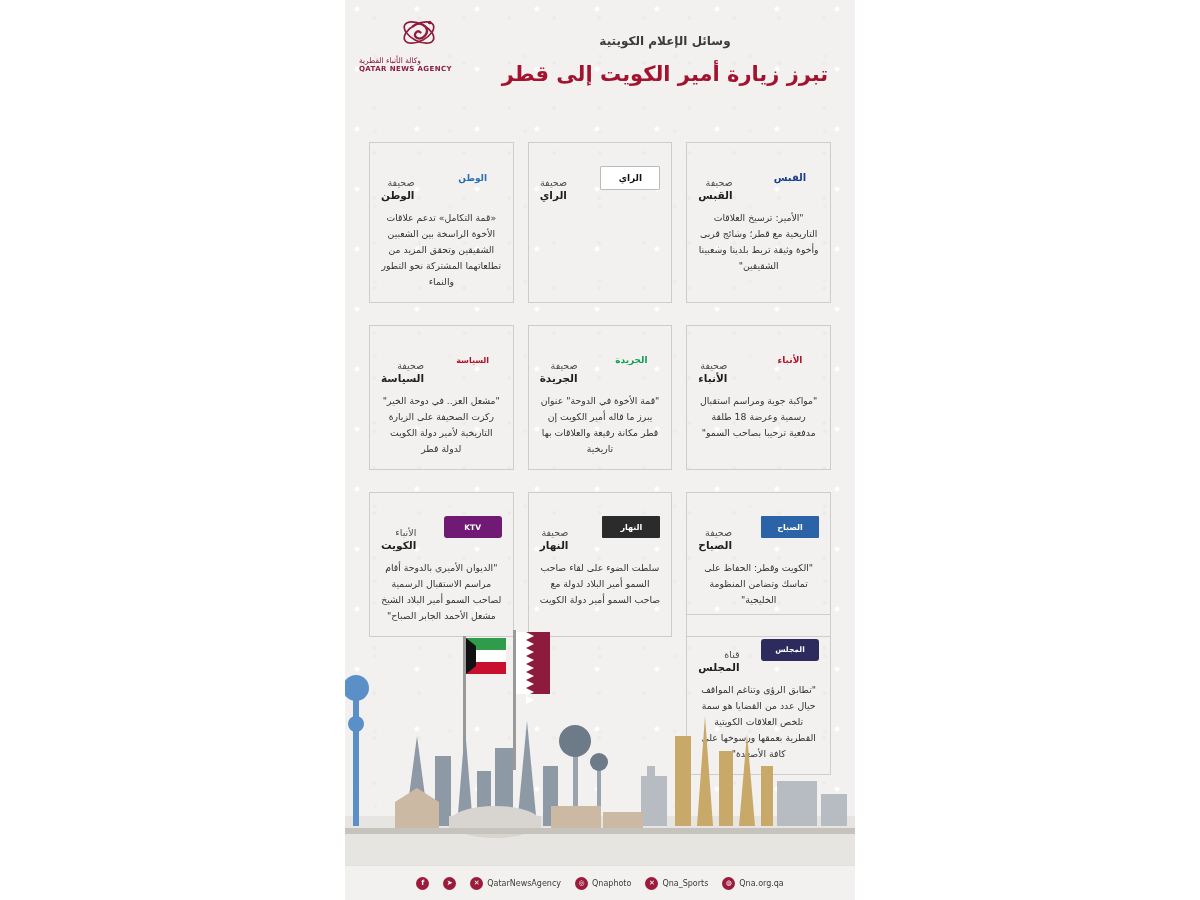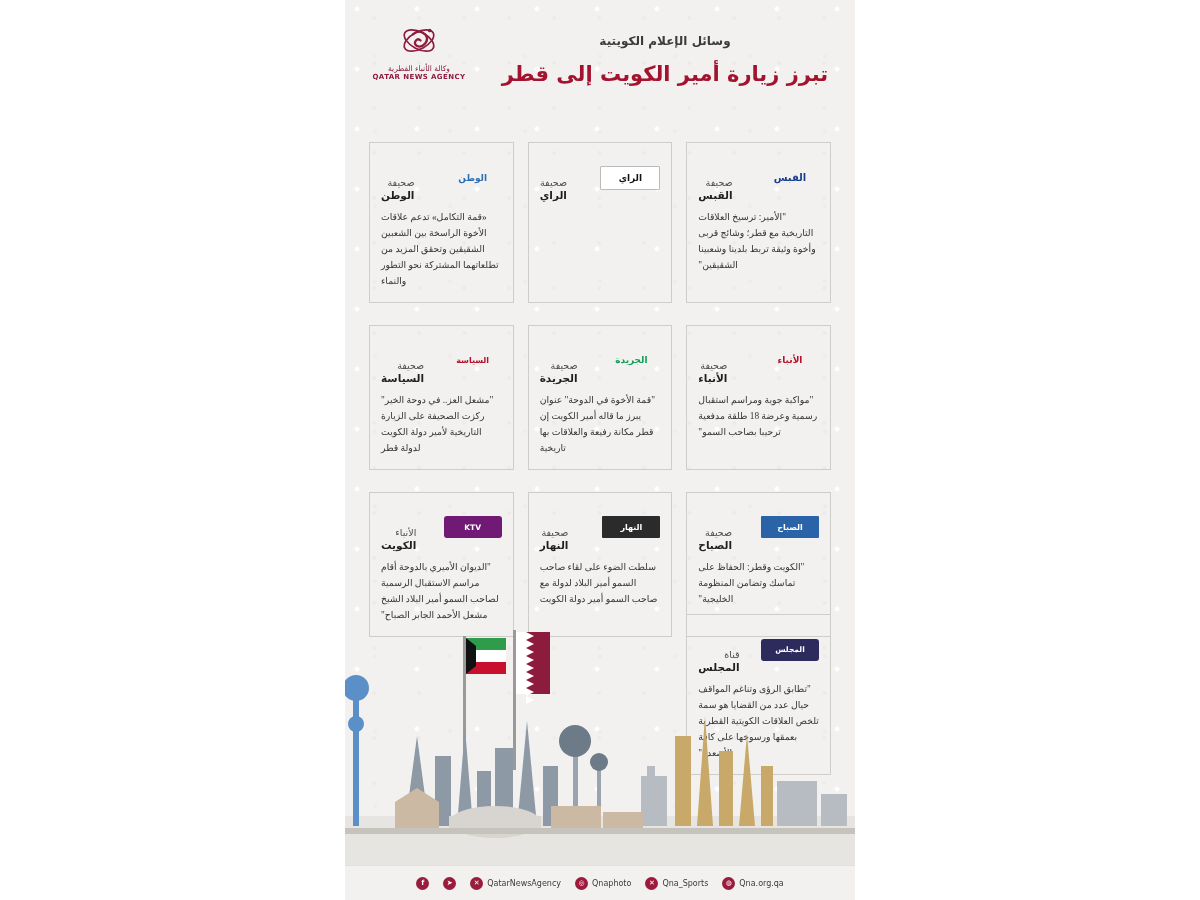--- a/index.html
+++ b/index.html
@@ -37,24 +37,24 @@
       radial-gradient(circle at 20% 15%, rgba(255,255,255,0.85) 0 2px, transparent 3px),
       radial-gradient(circle at 65% 40%, rgba(0,0,0,0.025) 0 1.5px, transparent 2.5px),
       radial-gradient(circle at 40% 75%, rgba(0,0,0,0.02) 0 1.5px, transparent 2.5px);
     background-size: 60px 60px, 45px 45px, 75px 75px;
     pointer-events: none;
   }
 
   
   .logo {
     position: absolute;
-    top: 22px;
+    top: 14px;
     left: 14px;
     width: 120px;
-    text-align: center;
+    text-align: left;
     color: #8d1c3f;
   }
   .logo-mark {
     width: 46px;
     height: 40px;
     margin: 0 auto;
   }
   .logo-ar {
     font-size: 7.5px;
     color: #8d1c3f;
@@ -161,22 +161,21 @@
   .brand.alsabah  { background:#2a63a8; color:#fff; font-size:8px; }
   .brand.alnahar  { background:#2b2b2b; color:#fff; font-size:8px; }
   .brand.ktv      { background:#701a75; color:#fff; font-size:7.5px; border-radius:3px; }
   .brand.almajlis { background:#2d2a5e; color:#fff; font-size:7.5px; border-radius:3px; }
 
   .card-body {
     margin-top: 8px;
     font-size: 9.3px;
     line-height: 1.72;
     color: #333333;
-    text-align: left;
-    font-family: Liberation Serif, serif;
+    text-align: center;
   }
 
   
   .bottom-card-wrap {
     position: absolute;
     top: 614px;
     right: 24px;
     left: 24px;
     display: grid;
     grid-template-columns: repeat(3, 1fr);

